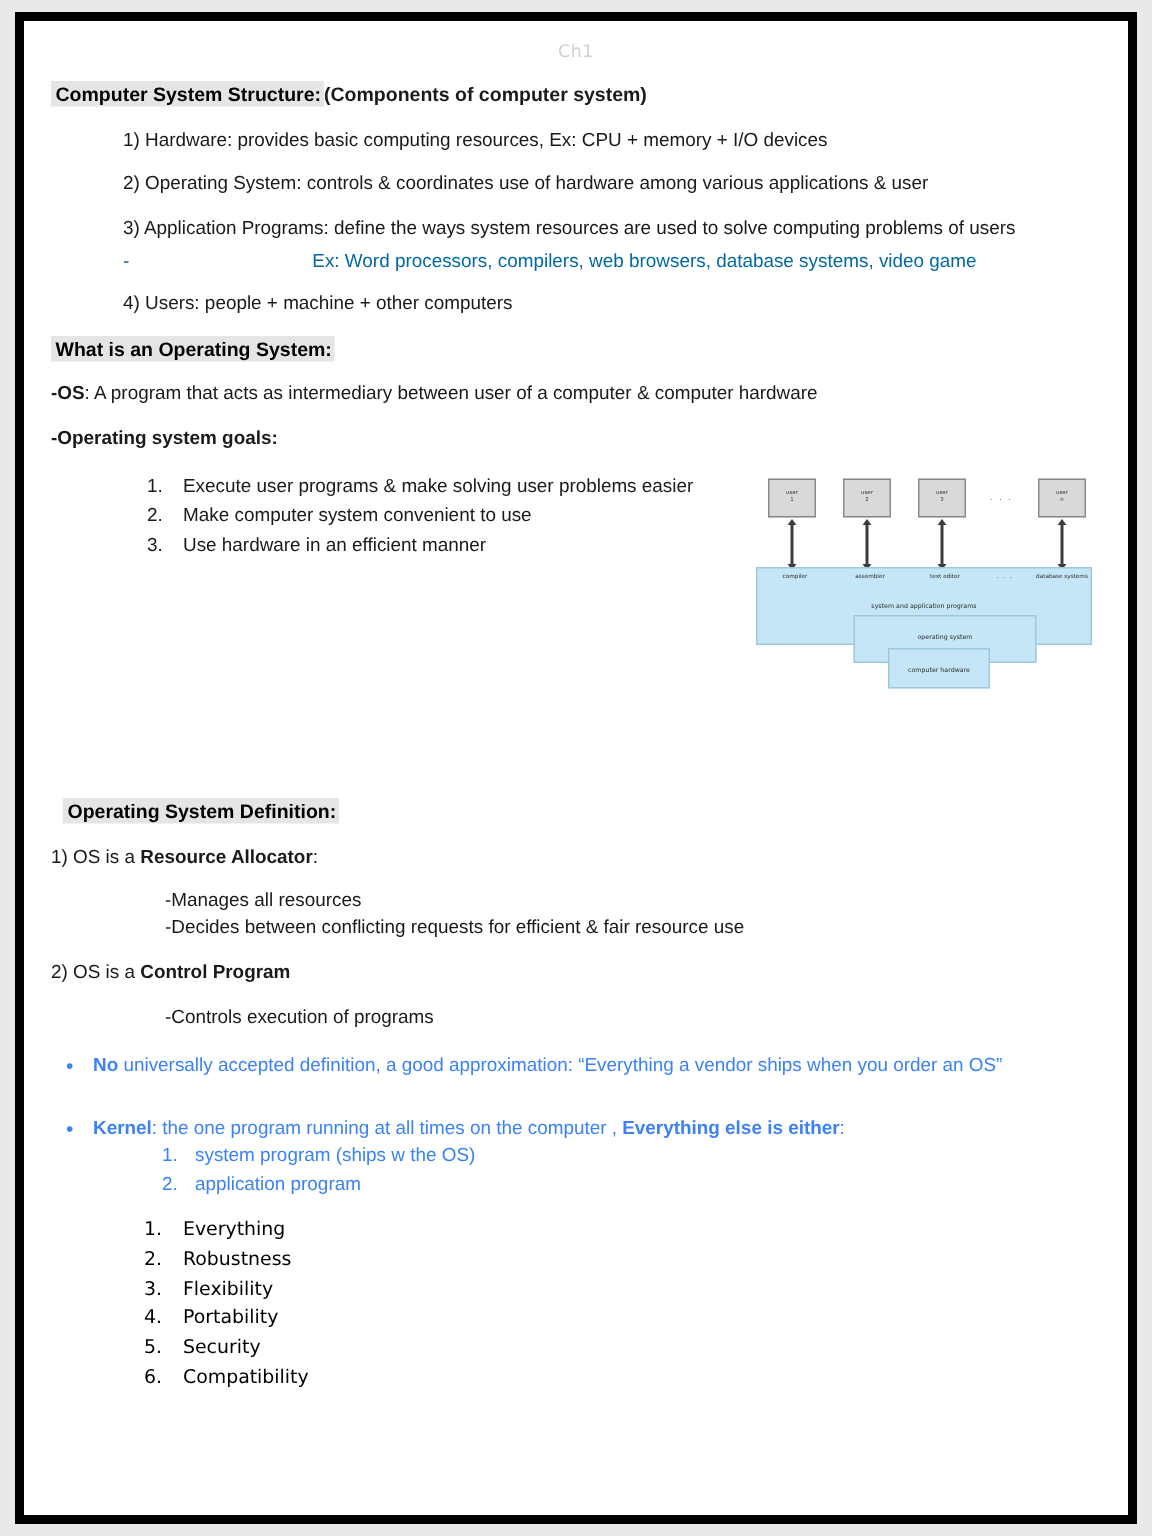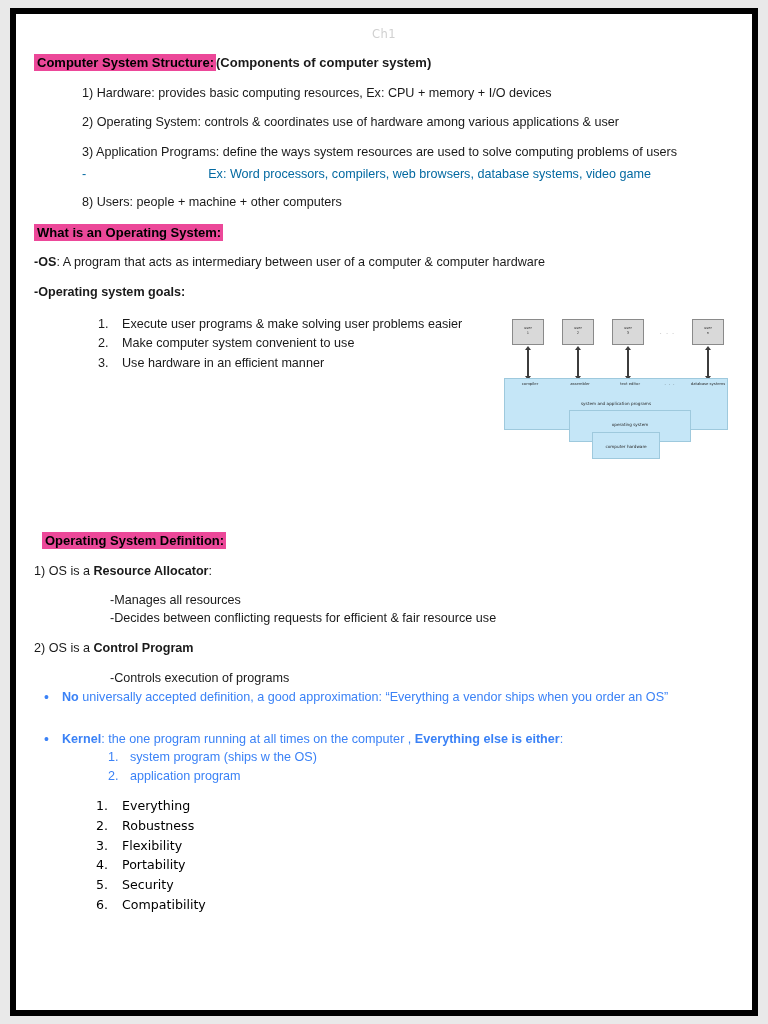--- a/index.html
+++ b/index.html
@@ -38,21 +38,21 @@
     text-align: center;
     color: #d0d0d0;
     font-size: 11.5px;
     letter-spacing: 0.5px;
     margin: 3px 0 14px 0;
     font-family: "DejaVu Sans", sans-serif;
   }
 
   
   .hl {
-    background: #ec4899;
+    background: #e5e5e5;
     font-weight: bold;
     font-size: 13px;
     color: #000;
     padding: 1px 2px 1px 3px;
   }
   .after-hl {
     font-weight: bold;
     font-size: 13px;
   }
   .section-head {
@@ -277,21 +277,21 @@
   </div>
 
   <div class="line indent1">1) Hardware:   provides basic computing resources, Ex: CPU + memory + I/O devices</div>
   <div class="line indent1">2) Operating System:  controls &amp; coordinates use of hardware among various applications &amp; user</div>
   <div class="line indent1">3) Application Programs:  define the ways system resources are used to solve computing problems of users</div>
 
   <div class="appline2">
     <span class="dash-marker">-</span><span class="ex">Ex: Word processors, compilers, web browsers, database systems, video game</span>
   </div>
 
-  <div class="line indent1">8) Users:  people + machine + other computers</div>
+  <div class="line indent1">4) Users:  people + machine + other computers</div>
 
   <div class="line section-head sec-gap-top">
     <span class="hl">What is an Operating System:</span>
   </div>
 
   <div class="line">
     <b>-OS</b><span>: A program that acts as intermediary between user of a computer &amp; computer hardware</span>
   </div>
 
   <div class="line">
@@ -361,21 +361,21 @@
     <span>1) OS is a </span><b>Resource Allocator</b><span>:</span>
   </div>
 
   <div class="line indent-sub" style="margin-bottom:2px;">-Manages all resources</div>
   <div class="line indent-sub">-Decides between conflicting requests for efficient &amp; fair resource use</div>
 
   <div class="line">
     <span>2) OS is a </span><b>Control Program</b>
   </div>
 
-  <div class="line indent-sub" style="margin-bottom:4px;">-Controls execution of programs</div>
+  <div class="line indent-sub" style="margin-bottom:17px;">-Controls execution of programs</div>
 
   <ul class="bullets">
     <li>
       <b>No</b><span> universally accepted definition, a good approximation: “Everything a vendor ships when you order an OS”</span>
     </li>
     <li style="margin-top:28px; margin-bottom:0;">
       <b>Kernel</b><span>: the one program running at all times on the computer ,   </span><b>Everything else is either</b><span>:</span>
       <ol class="kernel-sub">
         <li>system program (ships w the OS)</li>
         <li>application program</li>

